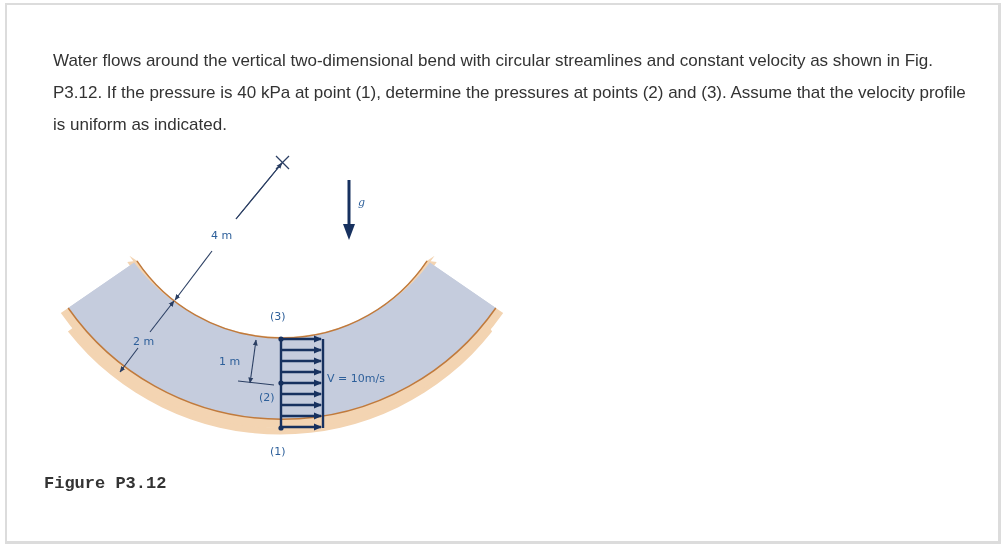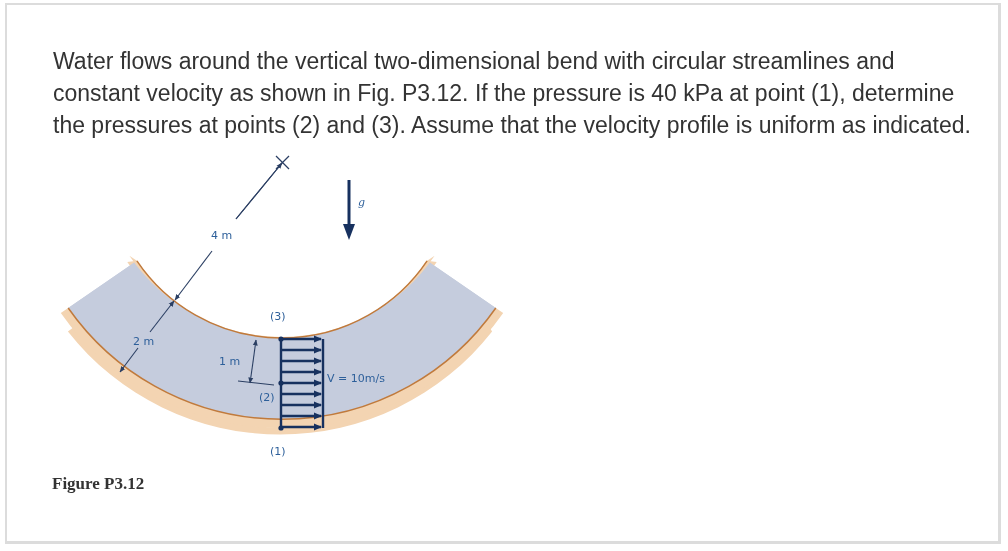--- a/index.html
+++ b/index.html
@@ -4,27 +4,27 @@
 <style>
   html, body { margin: 0; padding: 0; background: #ffffff; }
   body { width: 1008px; height: 551px; position: relative; overflow: hidden; }
   .frame {
     position: absolute; left: 5px; top: 3px; width: 996px; height: 541px;
     border: 2px solid #dcdcdc; border-bottom-width: 3px; border-right-width: 3px;
     box-sizing: border-box; background: #fff;
   }
   .question {
     position: absolute; left: 53px; top: 45px; width: 920px;
-    font-family: "Liberation Sans", sans-serif; font-size: 23px;
+    font-family: "Liberation Sans", sans-serif; font-size: 17px;
     line-height: 32px; color: #333333; margin: 0;
   }
   .figure { position: absolute; left: 0; top: 0; }
   .caption {
-    position: absolute; left: 52px; top: 474px;
-    font-family: Liberation Serif, serif; font-size: 17px;
+    position: absolute; left: 44px; top: 474px;
+    font-family: Liberation Mono, monospace; font-size: 17px;
     font-weight: bold; color: #333333; text-align: right;
   }
   .lbl { font-family: "DejaVu Sans", sans-serif; font-size: 11px; fill: #2d5f9a; }
   .g-lbl { font-family: "DejaVu Serif", serif; font-size: 11px; font-style: italic; fill: #2d5f9a; }
 </style>
 </head>
 <body>
 
 <div class="frame"></div>
 

